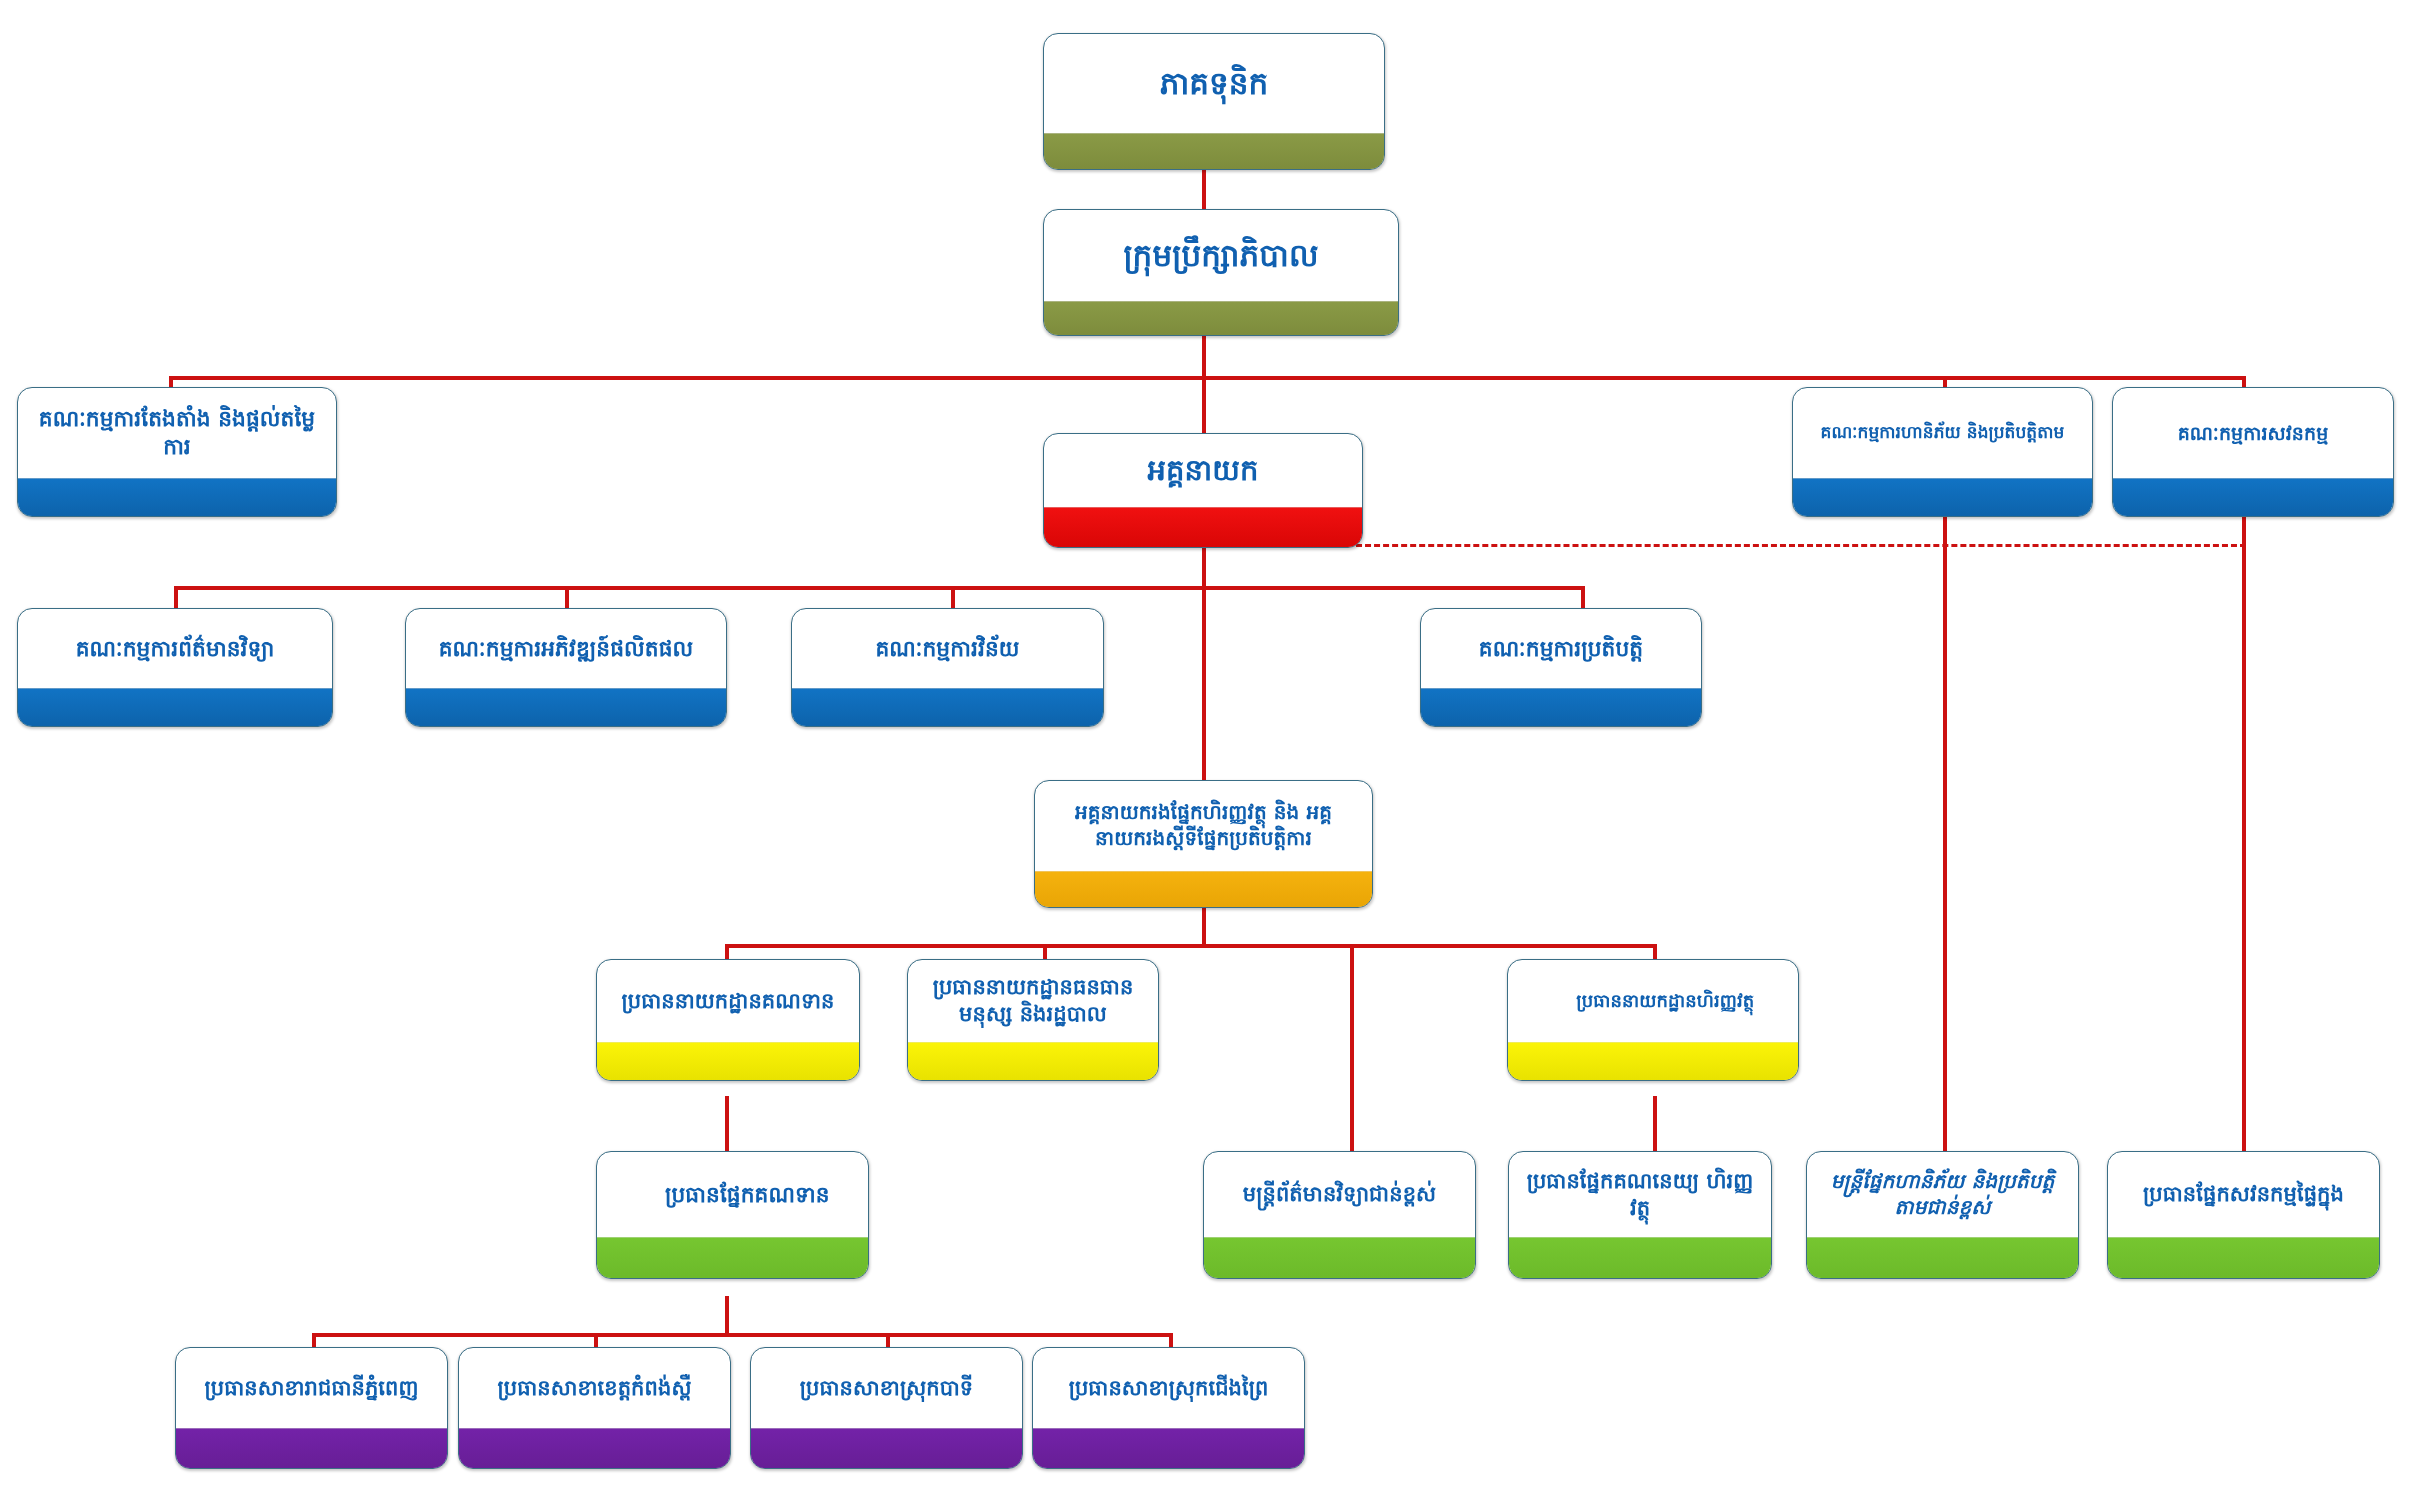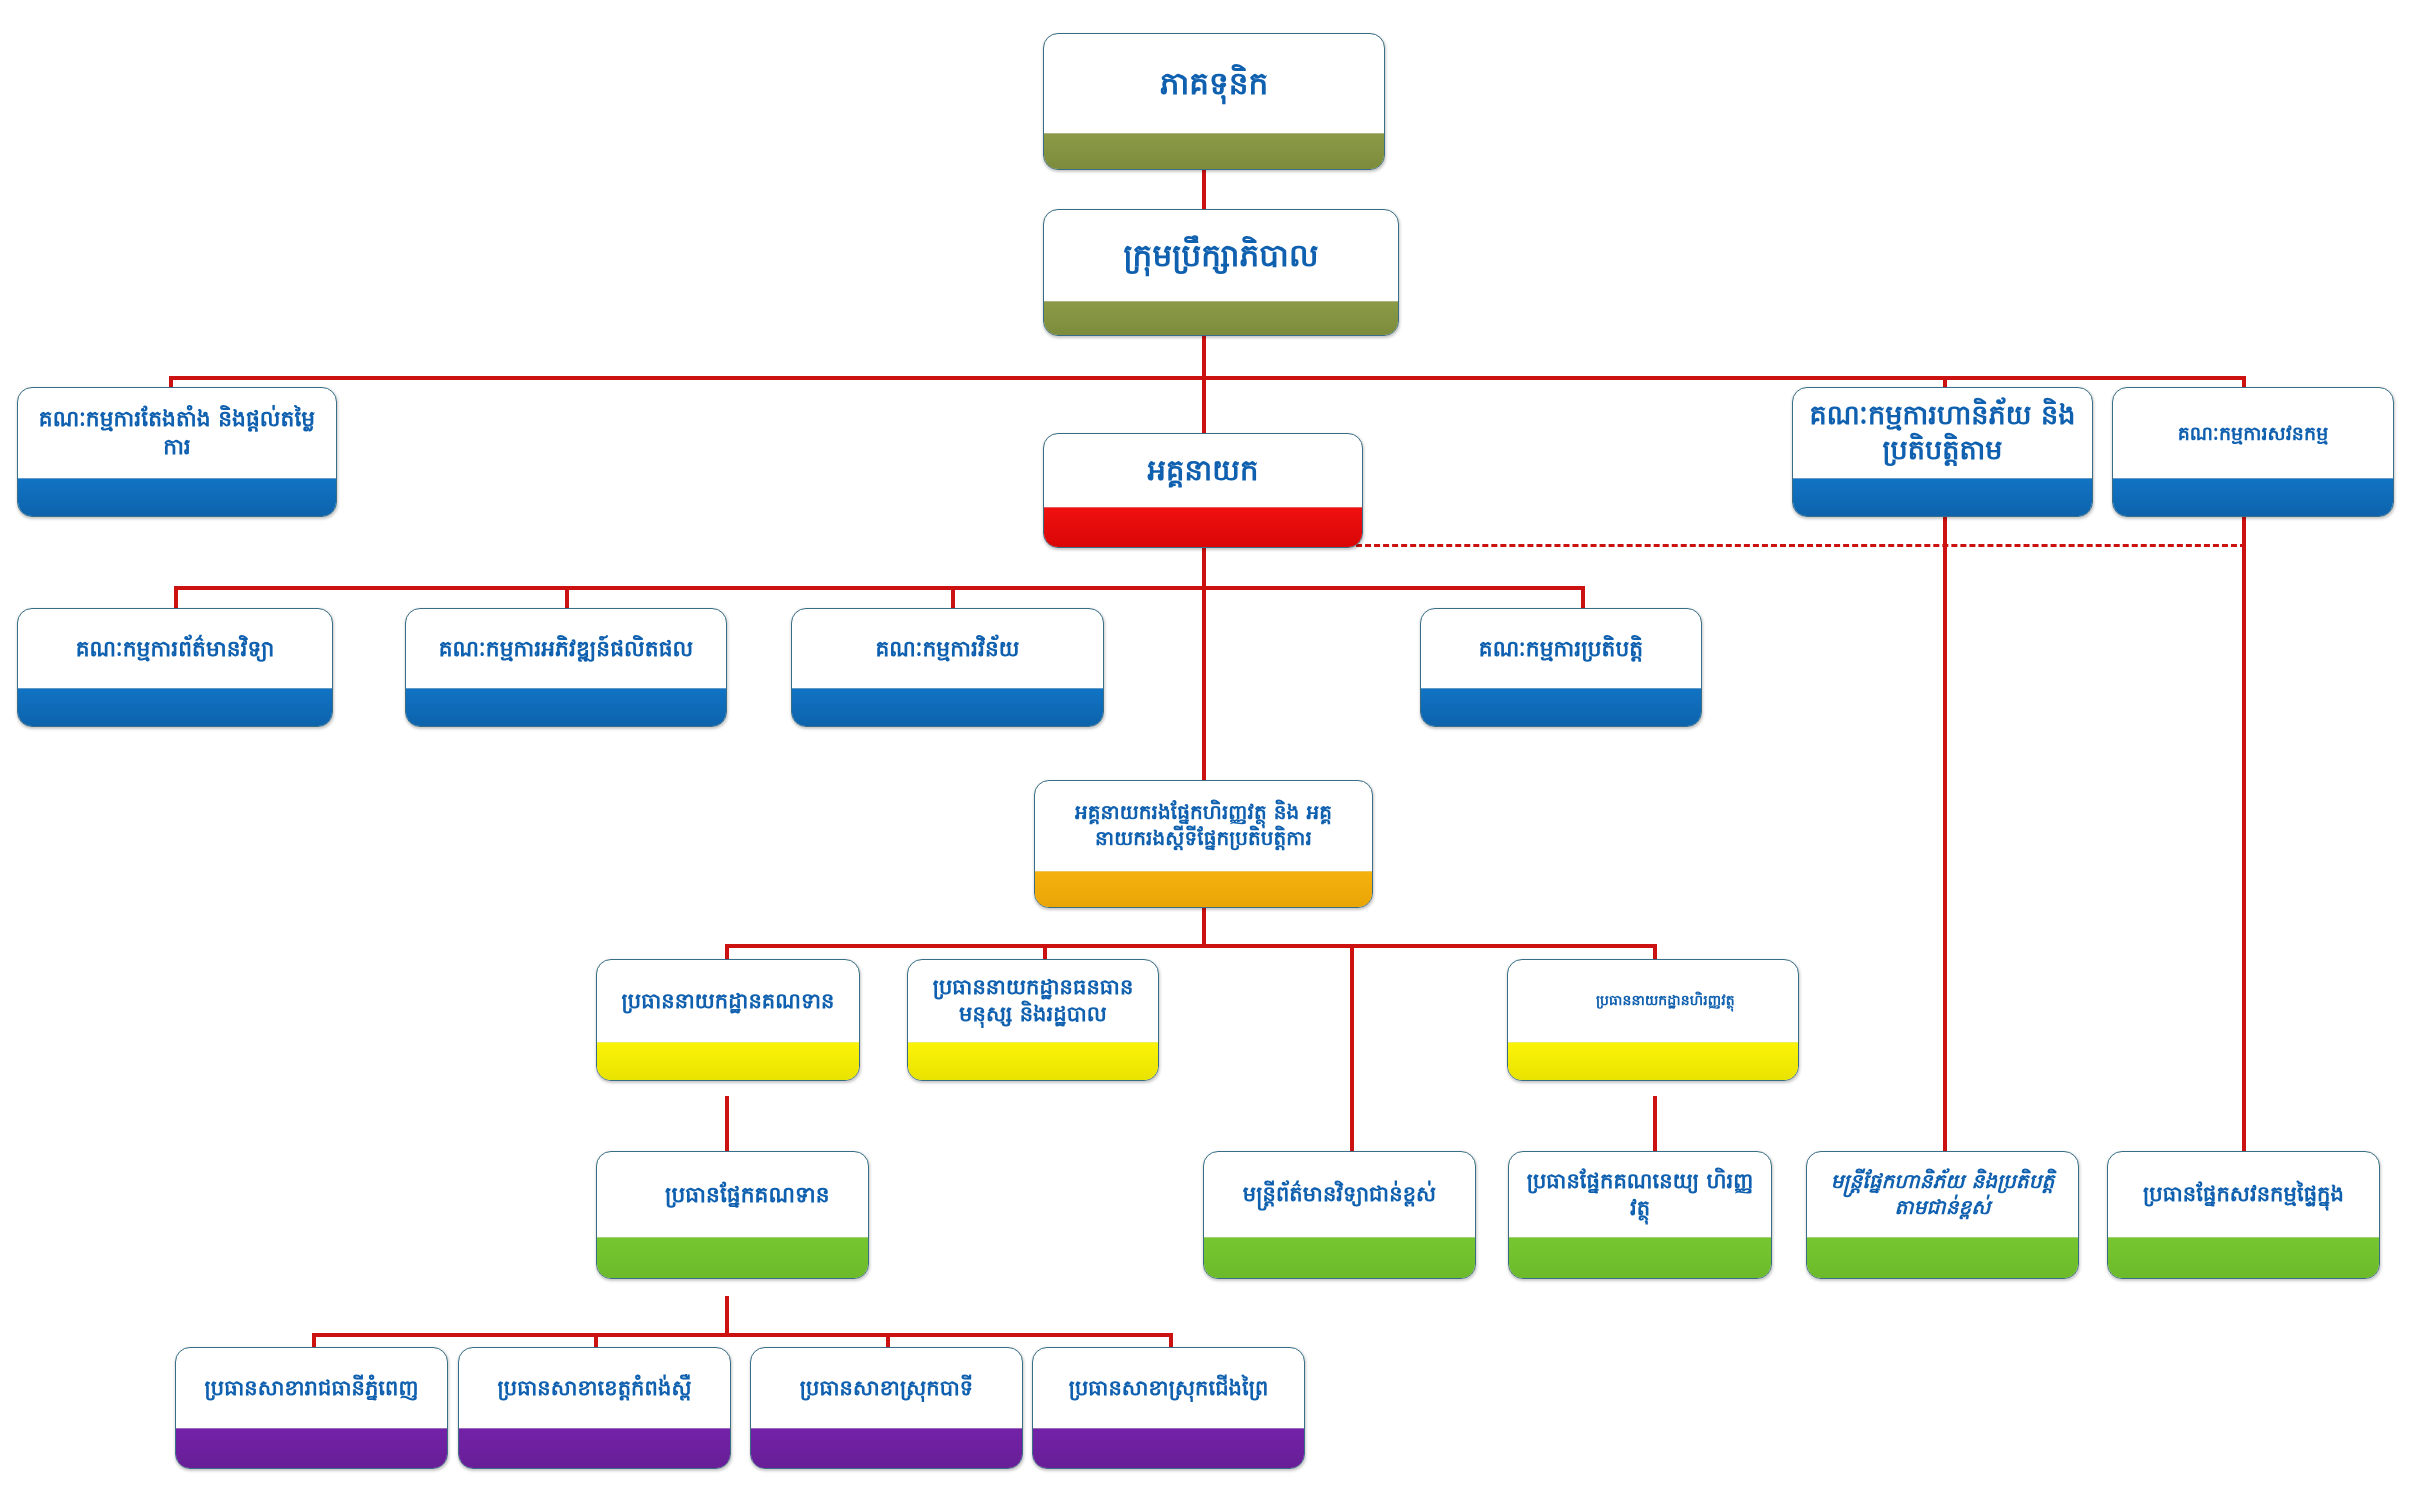--- a/index.html
+++ b/index.html
@@ -128,21 +128,21 @@
     <div class="label" style="font-size:31px;">ក្រុមប្រឹក្សាភិបាល</div>
     <div class="foot foot-olive" style="height:34px;"></div>
   </div>
 
   <div class="node" style="left:17px; top:387px; width:320px; height:130px;">
     <div class="label" style="font-size:21.7px;">គណៈកម្មការតែងតាំង និងផ្តល់តម្លៃការ</div>
     <div class="foot foot-blue" style="height:38px;"></div>
   </div>
 
   <div class="node" style="left:1792px; top:387px; width:301px; height:130px;">
-    <div class="label" style="font-size:27px;">គណៈកម្មការហានិភ័យ និងប្រតិបត្តិតាម</div>
+    <div class="label" style="font-size:17px;">គណៈកម្មការហានិភ័យ និងប្រតិបត្តិតាម</div>
     <div class="foot foot-blue" style="height:38px;"></div>
   </div>
 
   <div class="node" style="left:2112px; top:387px; width:282px; height:130px;">
     <div class="label" style="font-size:19px;">គណៈកម្មការសវនកម្ម</div>
     <div class="foot foot-blue" style="height:38px;"></div>
   </div>
 
   <div class="node" style="left:1043px; top:433px; width:320px; height:115px;">
     <div class="label" style="font-size:29px;">អគ្គនាយក</div>
@@ -178,21 +178,21 @@
     <div class="label" style="font-size:21px;">ប្រធាននាយកដ្ឋានគណទាន</div>
     <div class="foot foot-yellow" style="height:38px;"></div>
   </div>
 
   <div class="node" style="left:907px; top:959px; width:252px; height:122px;">
     <div class="label" style="font-size:21px;">ប្រធាននាយកដ្ឋានធនធាន មនុស្ស និងរដ្ឋបាល</div>
     <div class="foot foot-yellow" style="height:38px;"></div>
   </div>
 
   <div class="node" style="left:1507px; top:959px; width:292px; height:122px;">
-    <div class="label" style="font-size:14px;padding-left:34px;">ប្រធាននាយកដ្ឋានហិរញ្ញវត្ថុ</div>
+    <div class="label" style="font-size:18px;padding-left:34px;">ប្រធាននាយកដ្ឋានហិរញ្ញវត្ថុ</div>
     <div class="foot foot-yellow" style="height:38px;"></div>
   </div>
 
   <div class="node" style="left:596px; top:1151px; width:273px; height:128px;">
     <div class="label" style="font-size:21.7px;padding-left:39px;">ប្រធានផ្នែកគណទាន</div>
     <div class="foot foot-green" style="height:41px;"></div>
   </div>
 
   <div class="node" style="left:1203px; top:1151px; width:273px; height:128px;">
     <div class="label" style="font-size:21px;">មន្ត្រីព័ត៌មានវិទ្យាជាន់ខ្ពស់</div>

